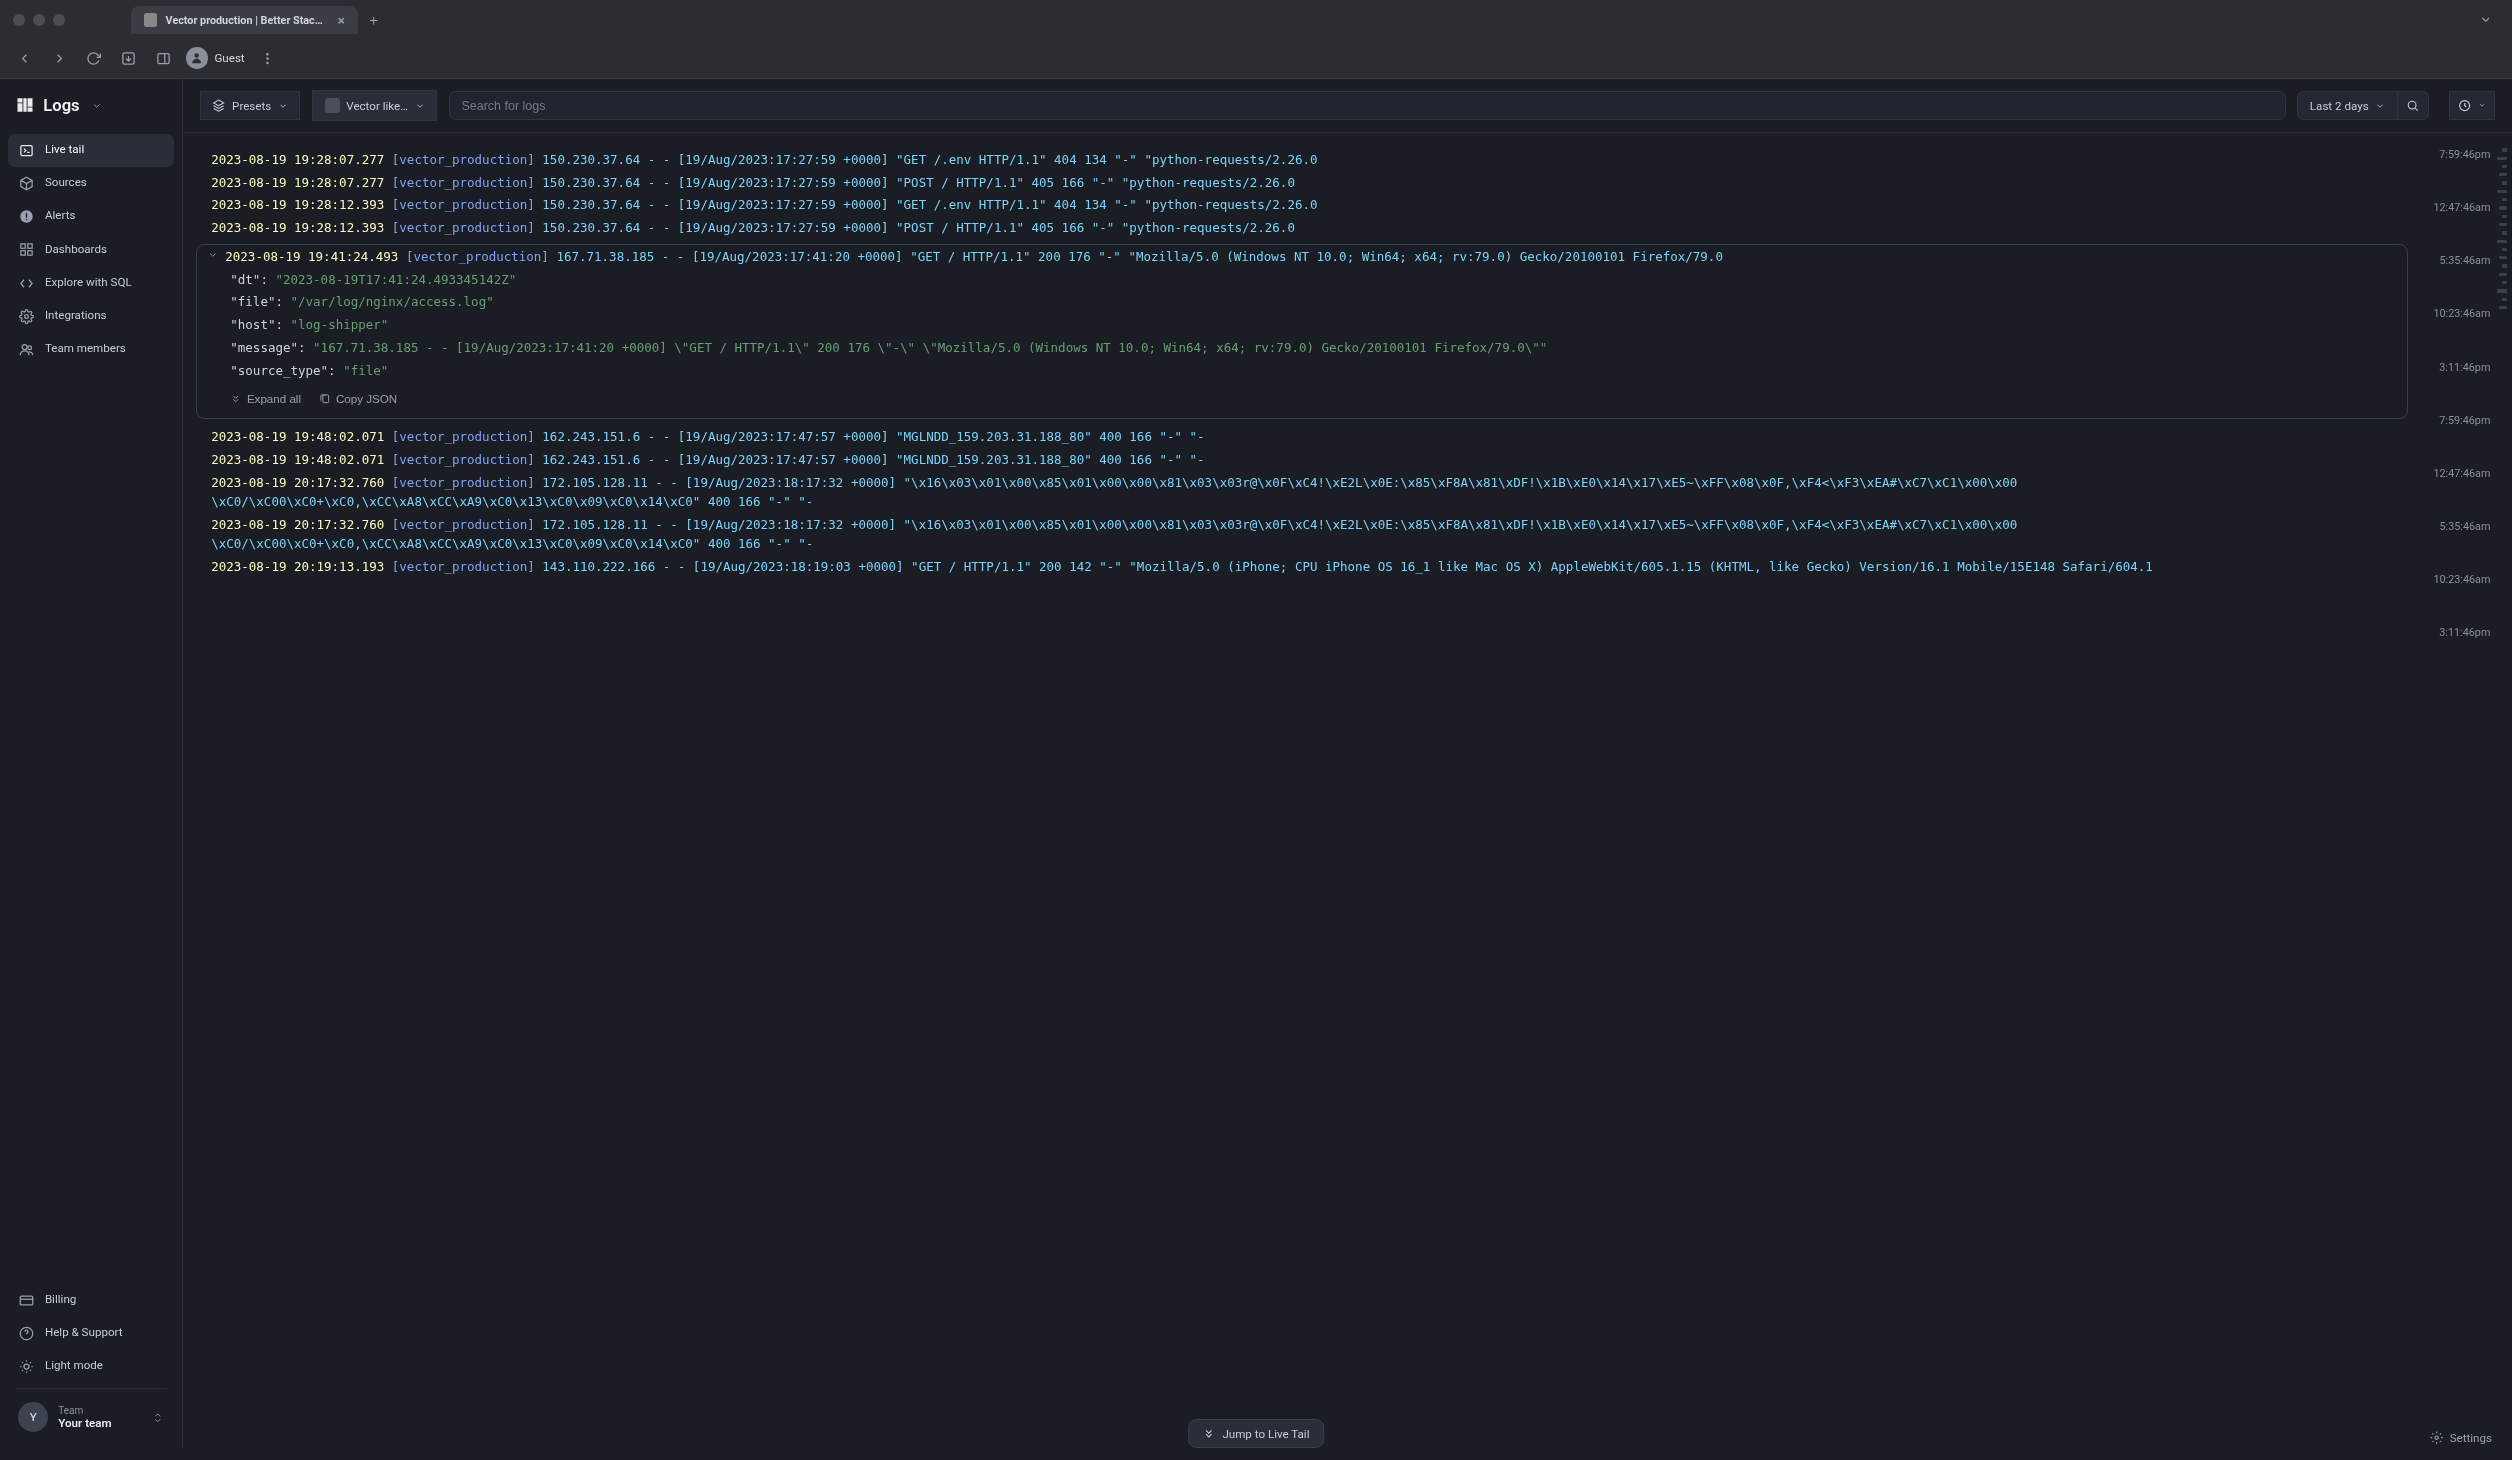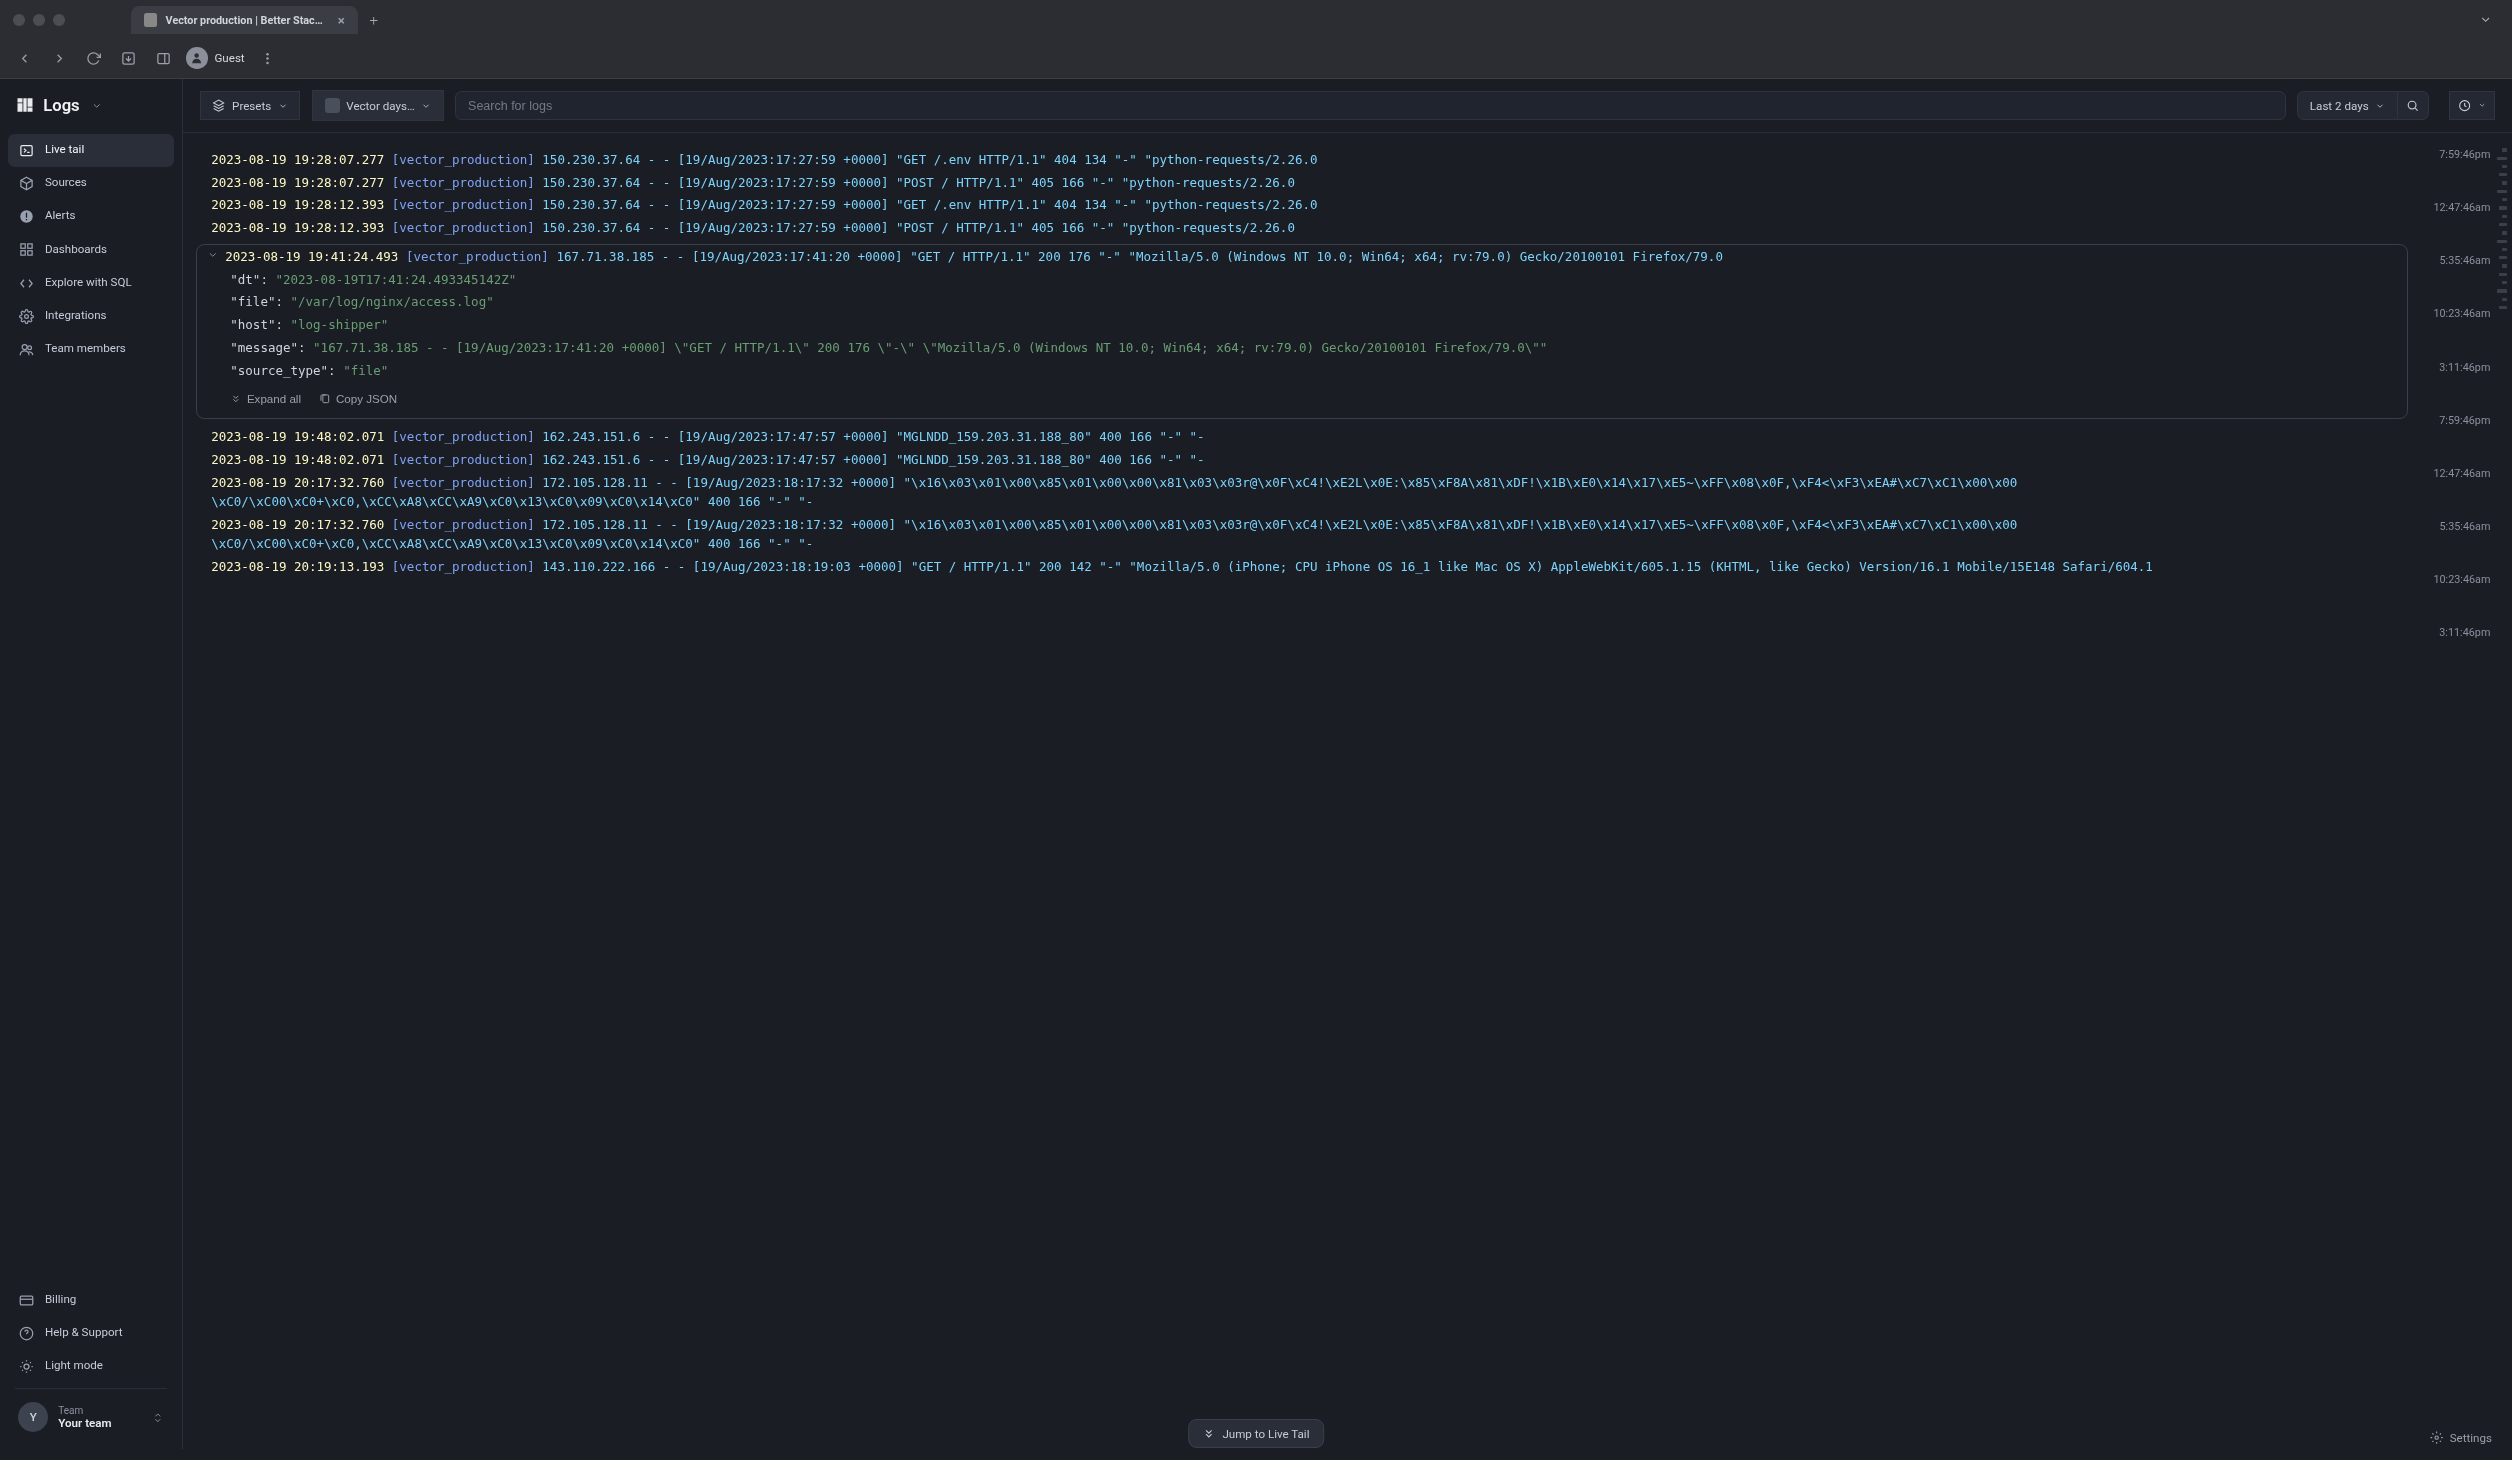--- a/index.html
+++ b/index.html
@@ -321,21 +321,21 @@
         <svg width="13.3" height="13.3" viewBox="0 0 24 24" fill="none" stroke="currentColor" stroke-width="2">
             <path d="M12 2l9 5-9 5-9-5 9-5zM3 12l9 5 9-5M3 17l9 5 9-5"></path>
           </svg>
         <span>Presets</span>
         <svg width="10" height="10" viewBox="0 0 24 24" fill="none" stroke="currentColor" stroke-width="2">
             <path d="M6 9l6 6 6-6"></path>
           </svg>
       </div>
       <div class="tb-btn source">
         <span class="src-ico"></span>
-        <span>Vector days…</span>
+        <span>Vector like…</span>
         <svg width="10" height="10" viewBox="0 0 24 24" fill="none" stroke="currentColor" stroke-width="2">
             <path d="M6 9l6 6 6-6"></path>
           </svg>
       </div>
       <div class="search-box">
         <input type="text" placeholder="Search for logs" style="">
       </div>
       <div class="tb-group">
         <div class="tb-btn">
           <span>Last 2 days</span>

